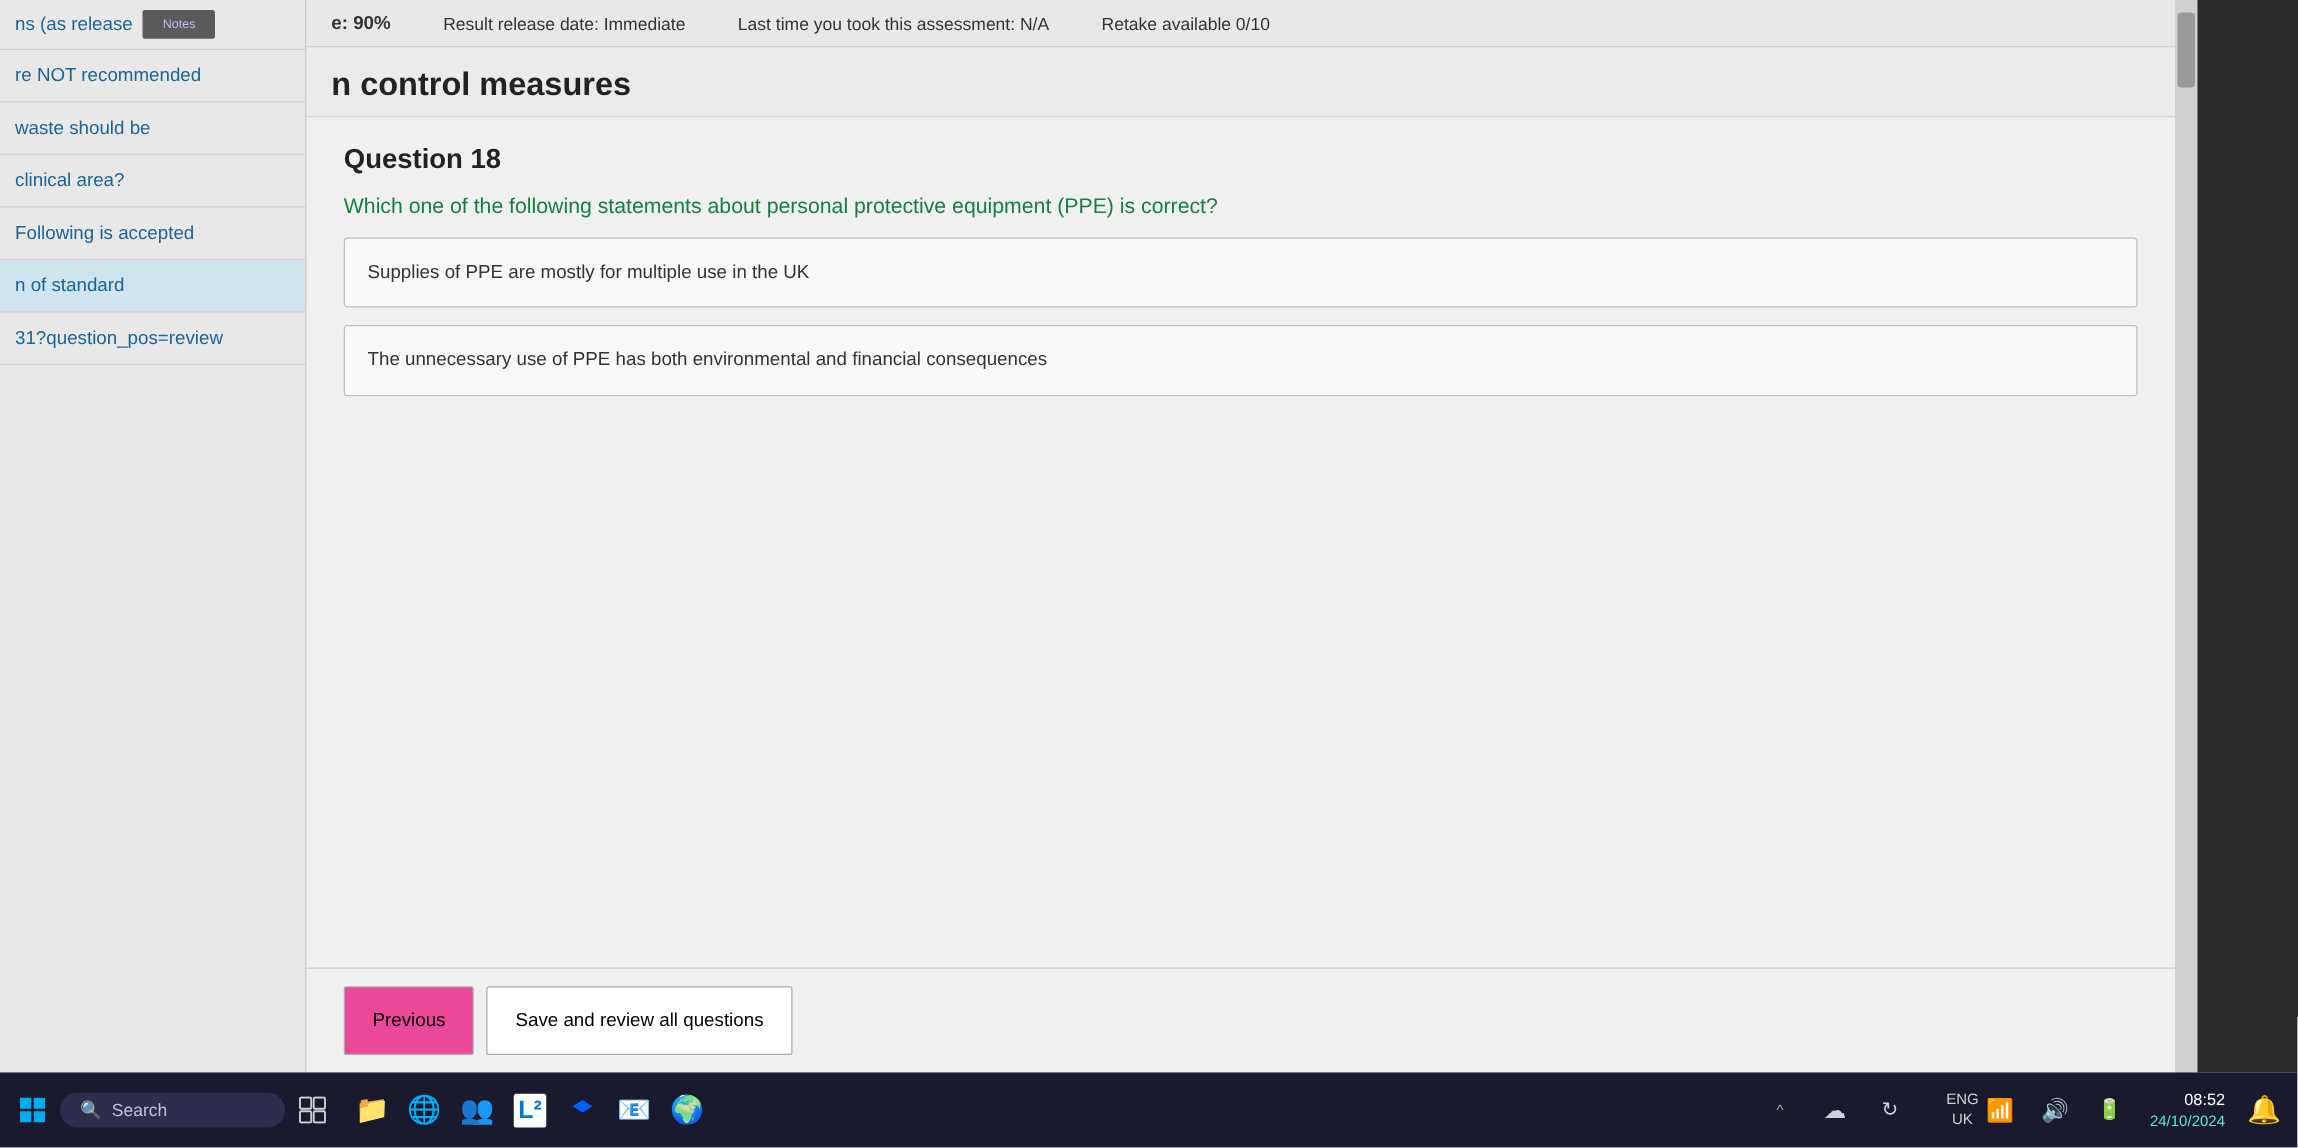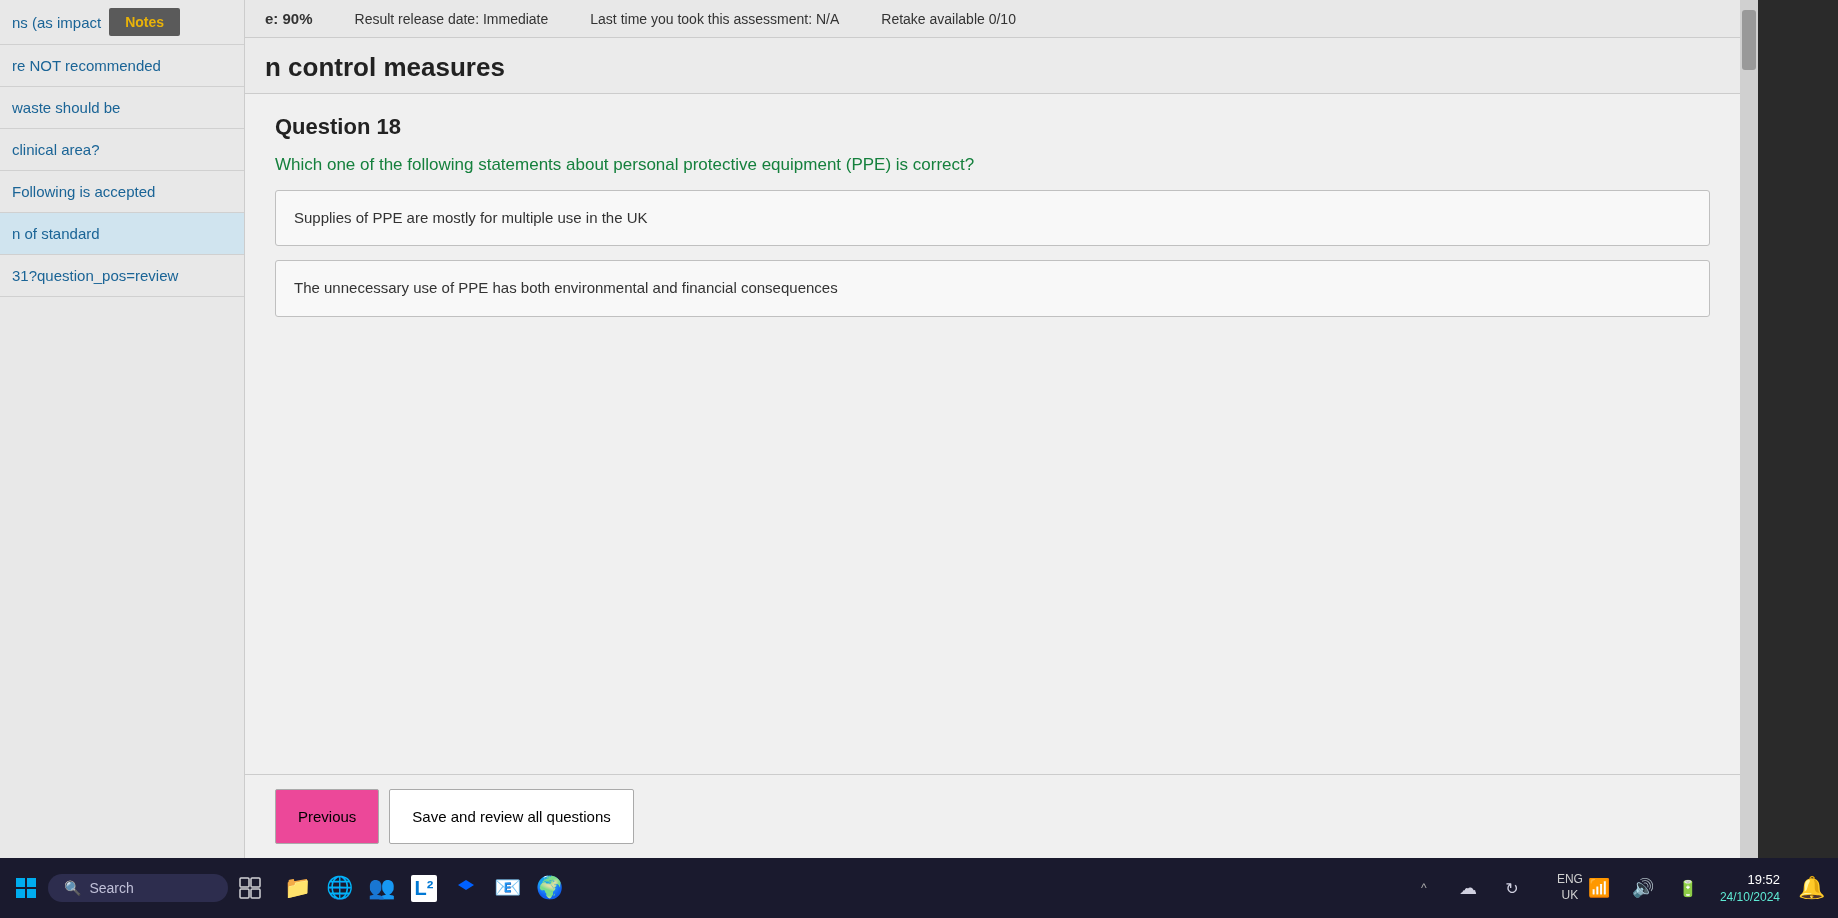--- a/index.html
+++ b/index.html
@@ -46,25 +46,25 @@
     .notes-item {
       display: flex;
       align-items: center;
       gap: 8px;
       padding: 8px 12px;
       border-bottom: 1px solid #d0d0d0;
     }
 
     .notes-btn {
       background: #5a5a5a;
-      color: #eab308;
+      color: #c4b5fd;
       border: none;
       padding: 6px 16px;
-      font-size: 14px;
-      font-weight: 700;
+      font-size: 10px;
+      font-weight: 400;
       cursor: pointer;
       border-radius: 2px;
     }
 
     .notes-label {
       color: #1a6496;
       font-size: 15px;
     }
 
     
@@ -285,21 +285,21 @@
       margin-left: 28px;
     }
   </style>
 </head>
 <body>
 
 <div class="main-container">
 
   <div class="sidebar">
     <div class="notes-item">
-      <span class="notes-label">ns (as impact</span>
+      <span class="notes-label">ns (as release</span>
       <button class="notes-btn">Notes</button>
     </div>
     <div class="sidebar-item">
       <span>re NOT recommended</span>
     </div>
     <div class="sidebar-item">
       <span>waste should be</span>
     </div>
     <div class="sidebar-item">
       <span>clinical area?</span>
@@ -439,21 +439,21 @@
       <div class="taskbar-icon">
         <span style="color:#d0d0e0; font-size:18px;">🔊</span>
       </div>
 
       <div class="taskbar-icon">
         <span style="color:#d0d0e0; font-size:16px;">🔋</span>
       </div>
 
       <div class="taskbar-icon" style="width:auto; padding:0 6px;">
         <div class="clock">
-          <div class="clock-time">19:52</div>
+          <div class="clock-time">08:52</div>
           <div class="clock-date">24/10/2024</div>
         </div>
       </div>
 
       <div class="taskbar-icon">
         <span class="notification-icon">🔔</span>
       </div>
     </div>
 
   </div>

